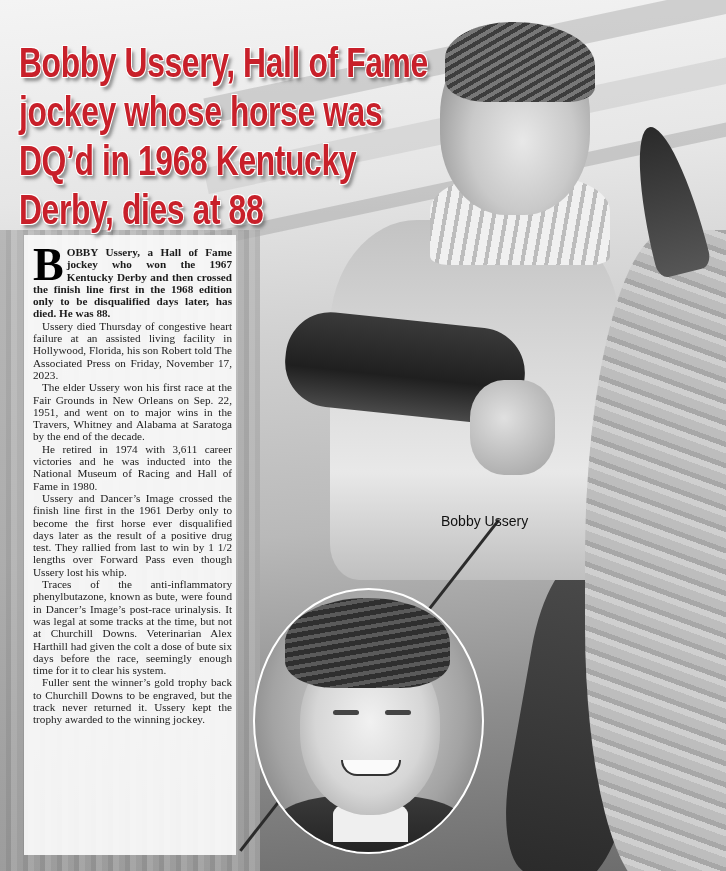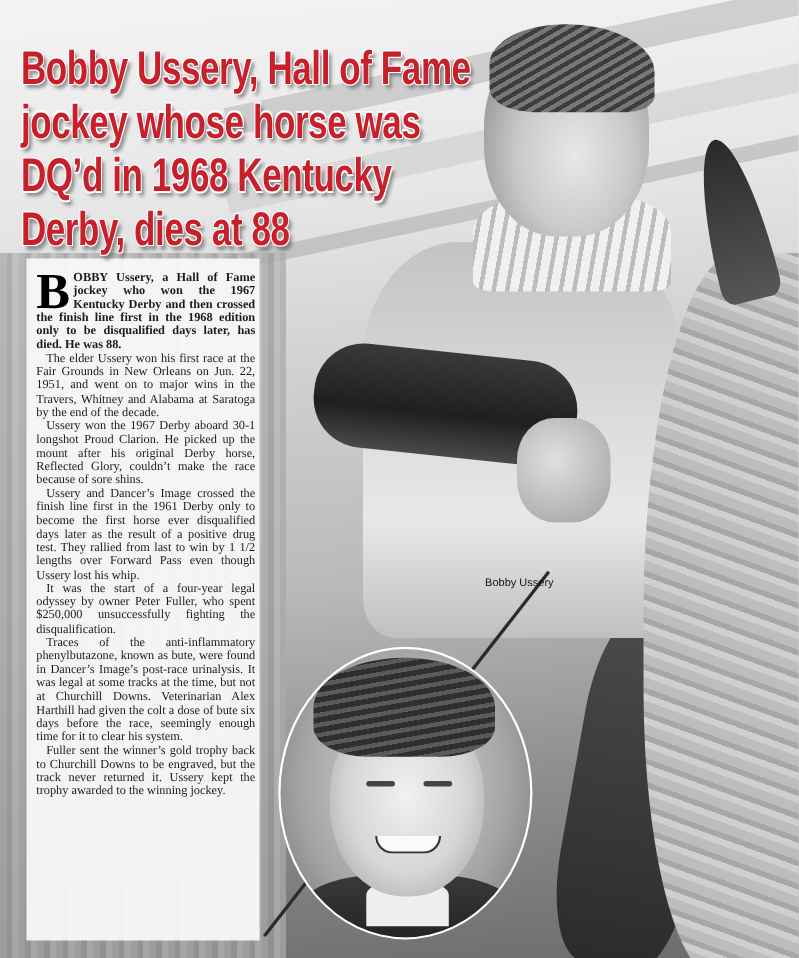--- a/index.html
+++ b/index.html
@@ -109,23 +109,22 @@
     .article p { margin: 0; text-indent: 9px; }
     .article p.lead { text-indent: 0; font-weight: bold; }
     .dropcap {
       float: left; font-size: 46px; line-height: 34px; font-weight: bold;
       padding-right: 3px; margin-top: 2px; color: #000;
     }
 
     
     .caption {
       position: absolute; left: 441px; top: 513px;
-      font-family: "Liberation Sans", sans-serif; font-size: 10px; color: #111;
+      font-family: "Liberation Sans", sans-serif; font-size: 14px; color: #111;
       z-index: 5;
-      margin-top: 12px;
     }
     .inset {
       position: absolute; left: 253px; top: 588px; width: 227px; height: 262px;
       border-radius: 50%; border: 2px solid #fff; overflow: hidden;
       background: radial-gradient(ellipse at 50% 45%, #d9d9d9 0%, #a3a3a3 60%, #6a6a6a 100%);
       z-index: 6;
     }
     .inset .hair {
       position: absolute; left: 30px; top: 8px; width: 165px; height: 90px;
       border-radius: 50% 50% 30% 30%;
@@ -173,24 +172,24 @@
 
 <h1 class="headline">
   <span>Bobby Ussery, Hall of Fame</span>
   <span>jockey whose horse was</span>
   <span>DQ’d in 1968 Kentucky</span>
   <span>Derby, dies at 88</span>
 </h1>
 
 <div class="article">
   <p class="lead"><span class="dropcap">B</span><span>OBBY Ussery, a Hall of Fame jockey who won the 1967 Kentucky Derby and then crossed the finish line first in the 1968 edition only to be disqualified days later, has died. He was 88.</span></p>
-  <p>The elder Ussery won his first race at the Fair Grounds in New Orleans on Jun. 22, 1951, and went on to major wins in the Travers, Whitney and Alabama at Saratoga by the end of the decade.</p>
-  <p>Ussery won the 1967 Derby aboard 30-1 longshot Proud Clarion. He picked up the mount after his original Derby horse, Reflected Glory, couldn’t make the race because of sore shins.</p>
+  <p>Ussery died Thursday of congestive heart failure at an assisted living facility in Hollywood, Florida, his son Robert told The Associated Press on Friday, November 17, 2023.</p>
+  <p>The elder Ussery won his first race at the Fair Grounds in New Orleans on Sep. 22, 1951, and went on to major wins in the Travers, Whitney and Alabama at Saratoga by the end of the decade.</p>
+  <p>He retired in 1974 with 3,611 career victories and he was inducted into the National Museum of Racing and Hall of Fame in 1980.</p>
   <p>Ussery and Dancer’s Image crossed the finish line first in the 1961 Derby only to become the first horse ever disqualified days later as the result of a positive drug test. They rallied from last to win by 1 1/2 lengths over Forward Pass even though Ussery lost his whip.</p>
-  <p>It was the start of a four-year legal odyssey by owner Peter Fuller, who spent $250,000 unsuccessfully fighting the disqualification.</p>
   <p>Traces of the anti-inflammatory phenylbutazone, known as bute, were found in Dancer’s Image’s post-race urinalysis. It was legal at some tracks at the time, but not at Churchill Downs. Veterinarian Alex Harthill had given the colt a dose of bute six days before the race, seemingly enough time for it to clear his system.</p>
   <p>Fuller sent the winner’s gold trophy back to Churchill Downs to be engraved, but the track never returned it. Ussery kept the trophy awarded to the winning jockey.</p>
 
 </div>
 
 <div class="caption">Bobby Ussery</div>
 
 <div class="inset">
   <div class="collar"></div>
   <div class="turtleneck"></div>

